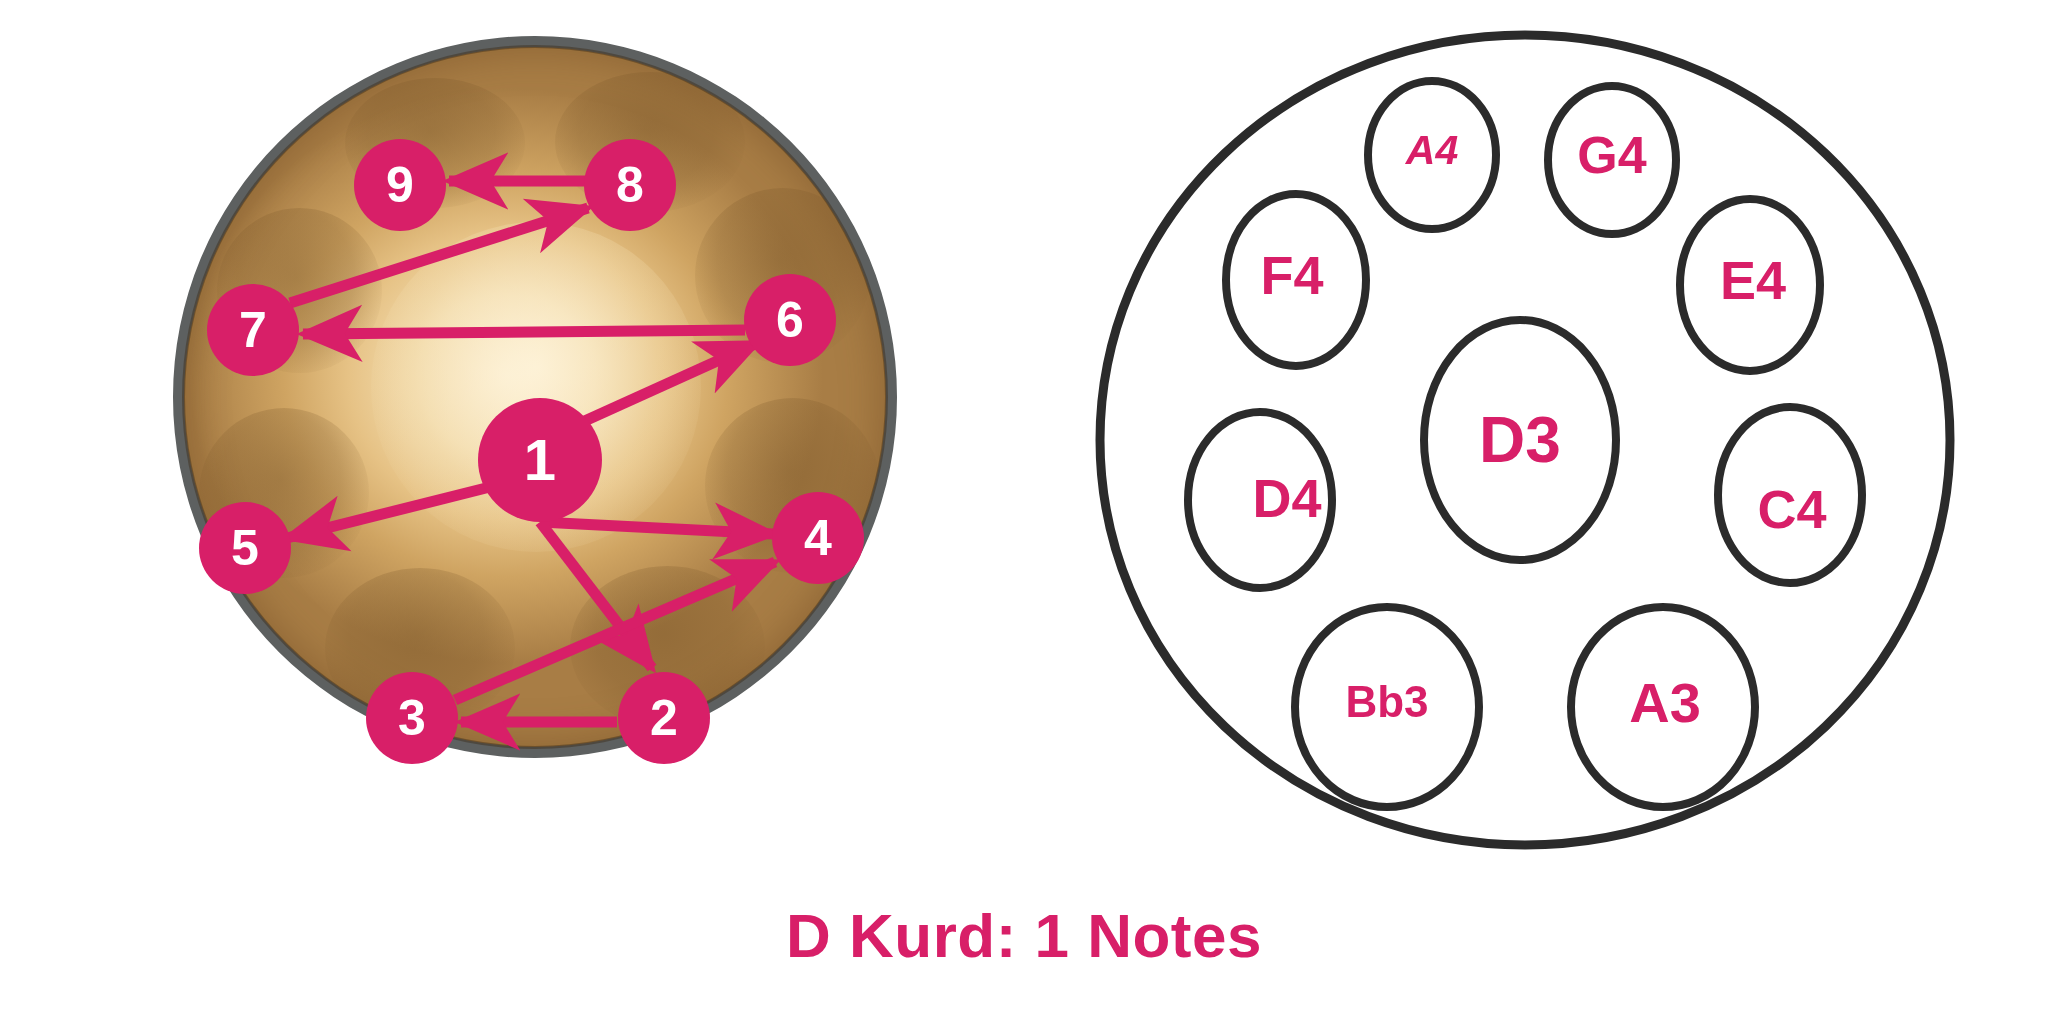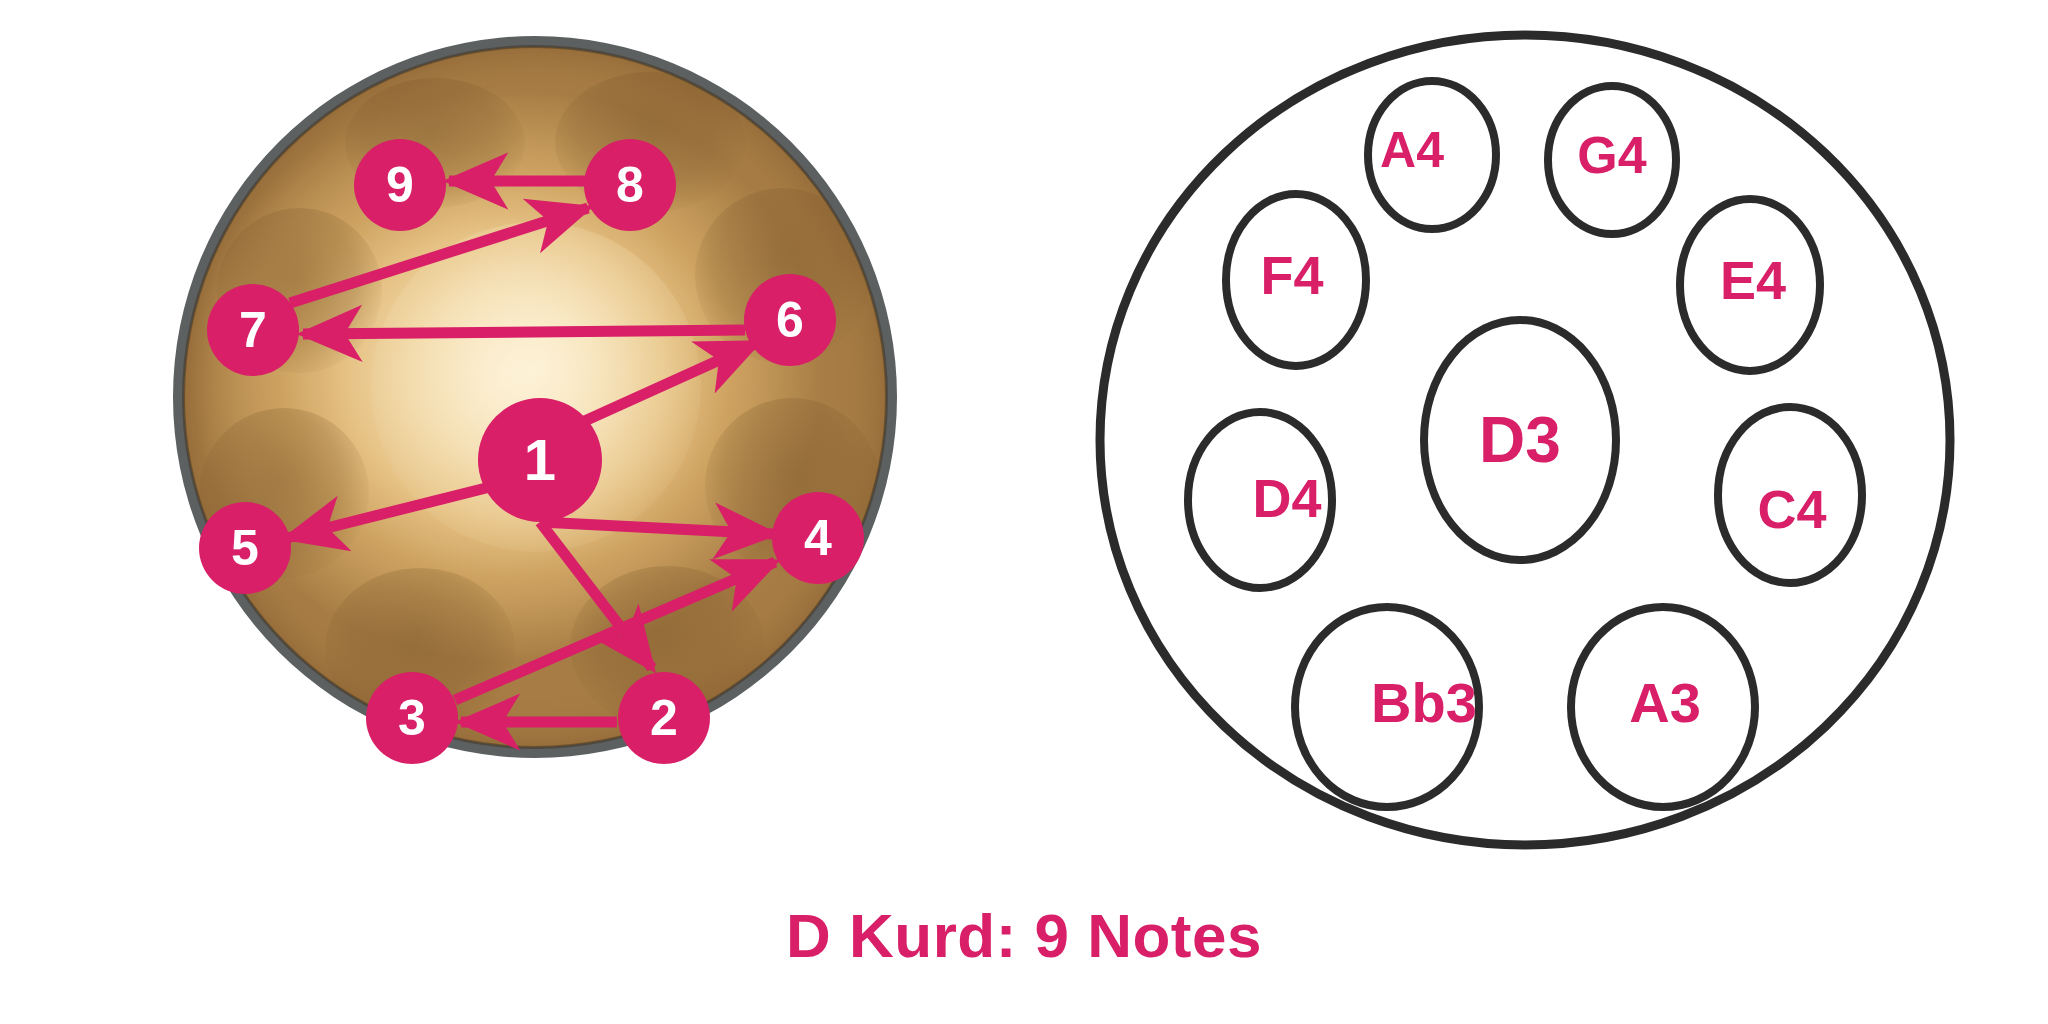--- a/index.html
+++ b/index.html
@@ -219,25 +219,25 @@
         <ellipse cx="276" cy="280" rx="70" ry="86"></ellipse>
         <ellipse cx="730" cy="285" rx="70" ry="86"></ellipse>
         <ellipse cx="240" cy="500" rx="72" ry="88"></ellipse>
         <ellipse cx="770" cy="495" rx="72" ry="88"></ellipse>
         <ellipse cx="367" cy="707" rx="92" ry="100"></ellipse>
         <ellipse cx="643" cy="707" rx="92" ry="100"></ellipse>
       </g>
     </svg>
 
     <div class="note-label" style="left:500px;top:440px;font-size:64px;">D3</div>
-    <div class="note-label" style="left:392px;top:150px;font-size:50px;">A4</div>
+    <div class="note-label" style="left:412px;top:150px;font-size:41px;font-style:italic;">A4</div>
     <div class="note-label" style="left:592px;top:155px;font-size:52px;">G4</div>
     <div class="note-label" style="left:272px;top:275px;font-size:54px;">F4</div>
     <div class="note-label" style="left:733px;top:280px;font-size:54px;">E4</div>
     <div class="note-label" style="left:238px;top:498px;font-size:54px;margin-left:29px;">D4</div>
     <div class="note-label" style="left:772px;top:493px;font-size:54px;margin-top:16px;">C4</div>
-    <div class="note-label" style="left:367px;top:702px;font-size:56px;margin-left:37px;">Bb3</div>
+    <div class="note-label" style="left:367px;top:702px;font-size:44px;">Bb3</div>
     <div class="note-label" style="left:645px;top:702px;font-size:56px;">A3</div>
   </div>
 
-  <div id="caption">D Kurd: 9 Notes</div>
+  <div id="caption">D Kurd: 1 Notes</div>
 
 </div>
 
 </body></html>

